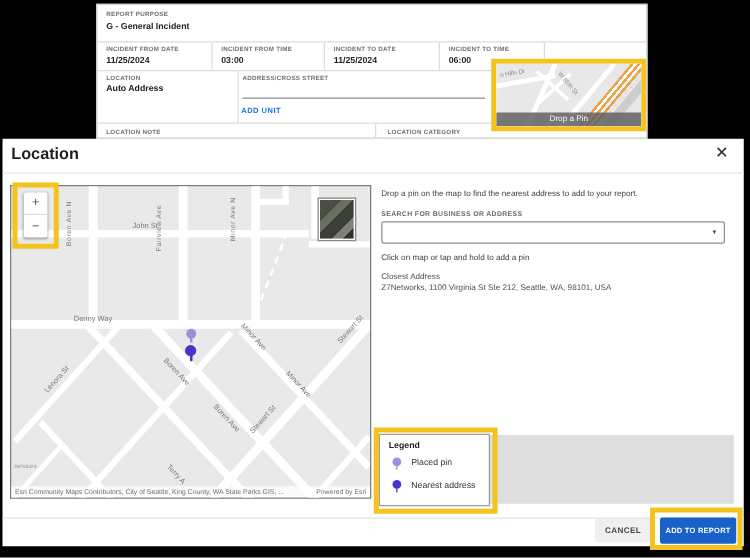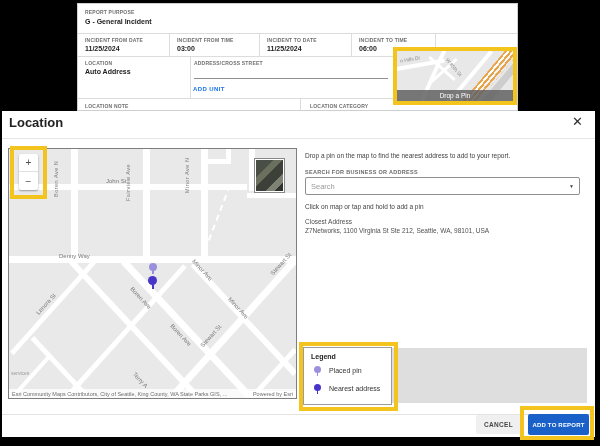--- a/index.html
+++ b/index.html
@@ -210,21 +210,20 @@
 
     <div id="zoom-ctl">
       <button class="zbtn" id="zoom-in">+</button>
       <button class="zbtn">−</button>
     </div>
   </div>
 
   <div class="rp-text" style="left:303px;top:41px;width:282px;">Drop a pin on the map to find the nearest address to add to your report.</div>
   <div id="search-label" class="abs">SEARCH FOR BUSINESS OR ADDRESS</div>
   <div id="search-wrap" class="abs">
-    <input id="search-input" type="text" placeholder="Search" style="">
     <span id="search-caret">▼</span>
   </div>
   <div class="rp-text" style="left:303px;top:92px;">Click on map or tap and hold to add a pin</div>
   <div class="rp-text" style="left:303px;top:107px;color:#4f4f4f;">Closest Address</div>
   <div class="rp-text" style="left:303px;top:116px;color:#4f4f4f;">Z7Networks, 1100 Virginia St Ste 212, Seattle, WA, 98101, USA</div>
 
   <div id="legend-backdrop" class="abs"></div>
   <div id="legend-card" class="abs">
     <div id="legend-title">Legend</div>
     <div class="lg-pin c-light" style="top:18px;"></div>

